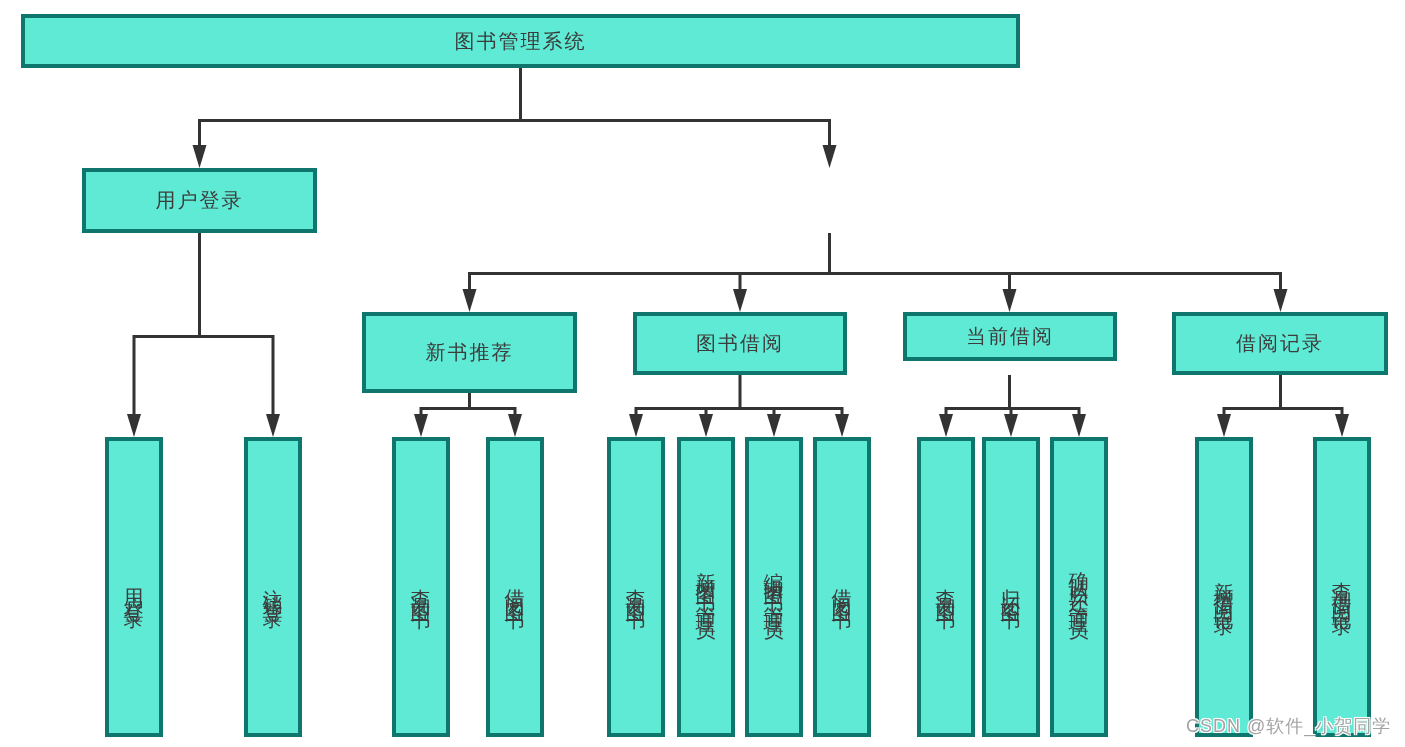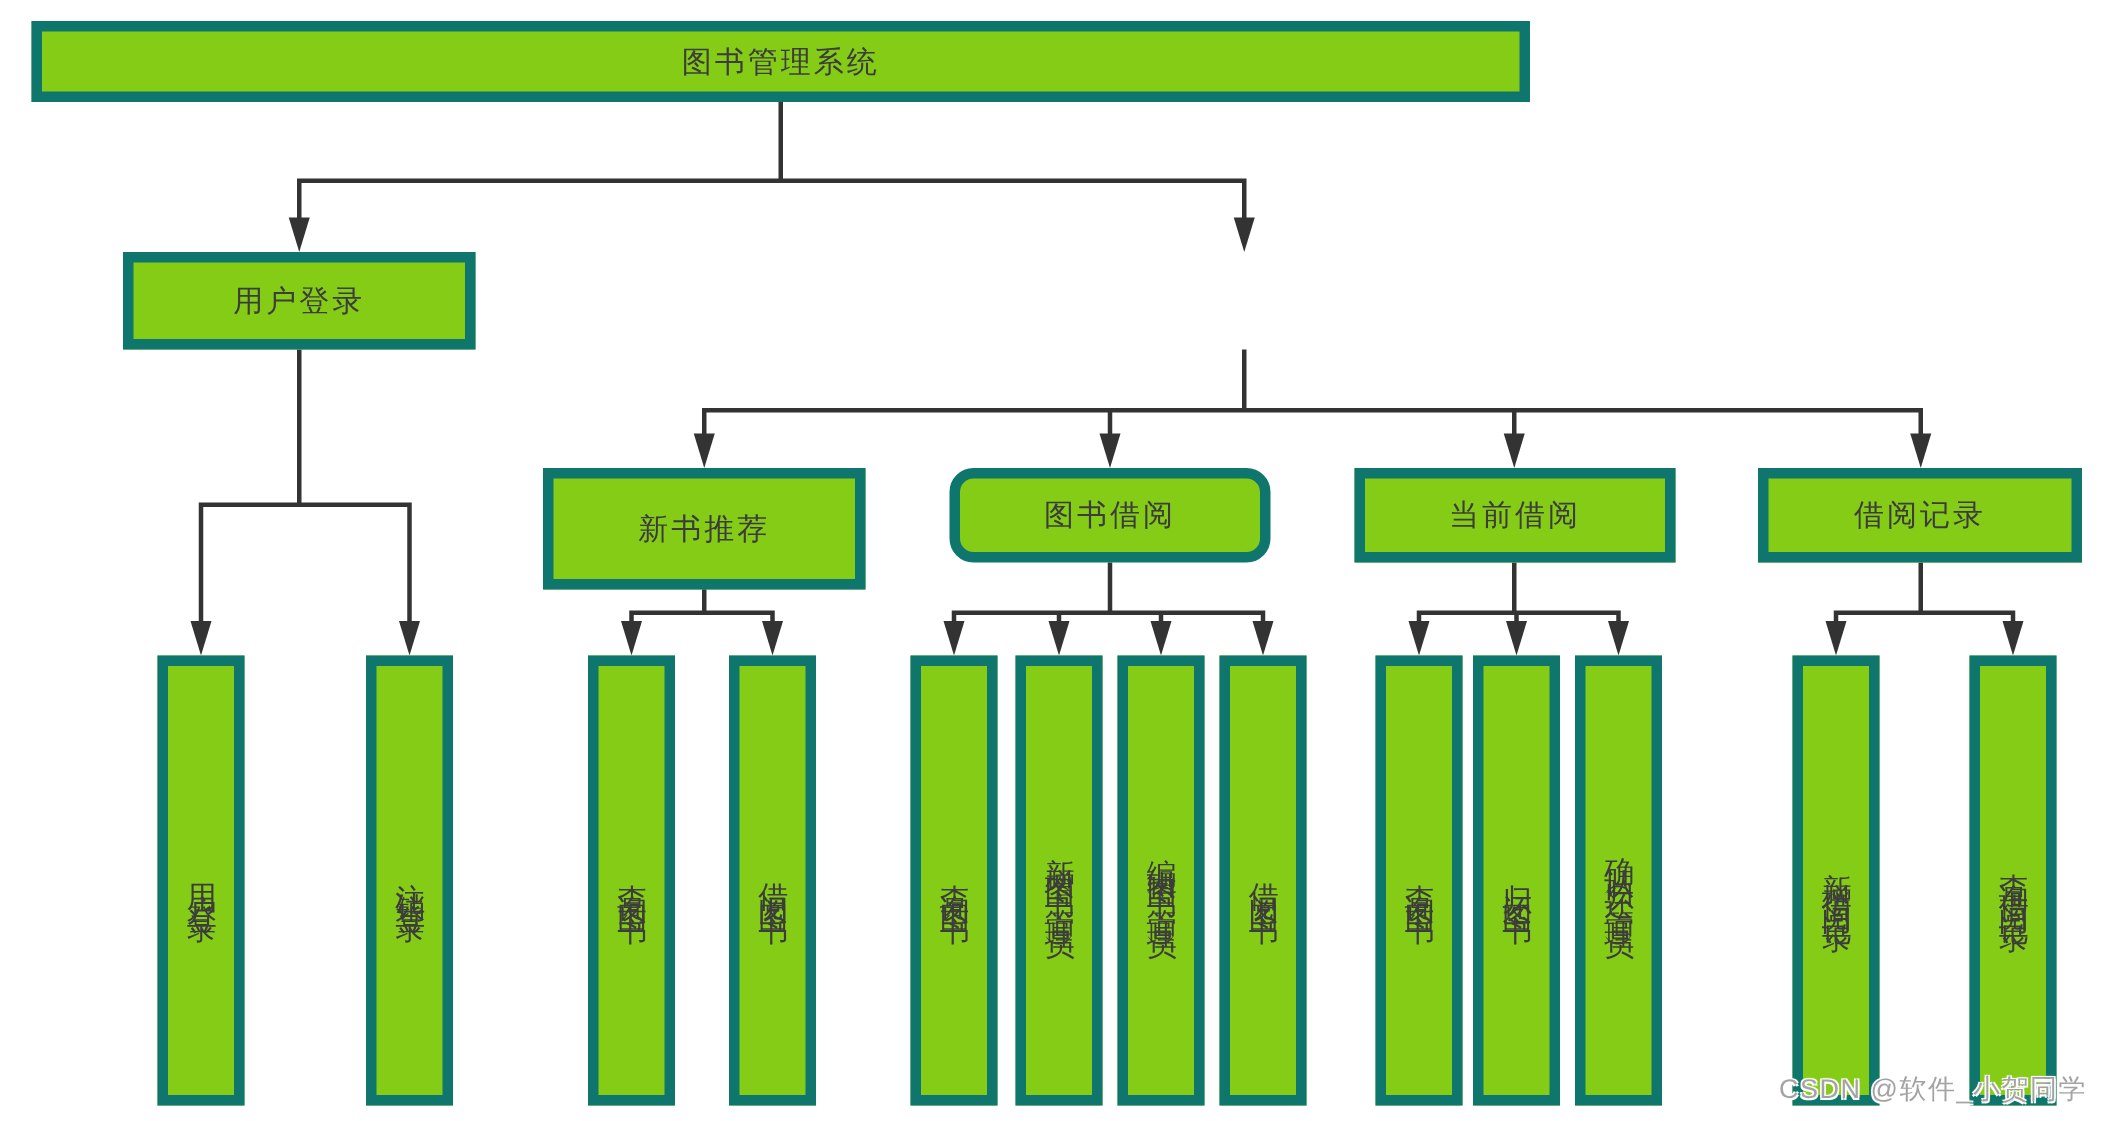--- a/index.html
+++ b/index.html
@@ -19,22 +19,22 @@
     position: absolute;
     left: 0;
     top: 0;
     width: 1405px;
     height: 747px;
     pointer-events: none;
   }
   .node {
     position: absolute;
     box-sizing: border-box;
-    background: #84cc16;
-    border: 7px solid #0f766e;
+    background: #5eead4;
+    border: 4px solid #0f766e;
     display: flex;
     align-items: center;
     justify-content: center;
     color: #3c3c3c;
     font-size: 20px;
   }
   .node.h .lbl {
     letter-spacing: 2px;
     white-space: nowrap;
   }
@@ -103,24 +103,24 @@
     <span class="lbl">图书管理系统</span>
   </div>
 
   <div class="node h" style="left:82px; top:168px; width:235px; height:65px;">
     <span class="lbl">用户登录</span>
   </div>
 
   <div class="node h" style="left:362px; top:312px; width:215px; height:81px;">
     <span class="lbl">新书推荐</span>
   </div>
-  <div class="node h" style="left:633px; top:312px; width:214px; height:63px;border-radius:16px;">
+  <div class="node h" style="left:633px; top:312px; width:214px; height:63px;">
     <span class="lbl">图书借阅</span>
   </div>
-  <div class="node h" style="left:903px; top:312px; width:214px; height:63px;">
+  <div class="node h" style="left:903px; top:312px; width:214px; height:49px;">
     <span class="lbl">当前借阅</span>
   </div>
   <div class="node h" style="left:1172px; top:312px; width:216px; height:63px;">
     <span class="lbl">借阅记录</span>
   </div>
 
   <div class="node v" style="left:105px;">
     <span class="lbl">用户登录</span>
   </div>
   <div class="node v" style="left:244px;">

